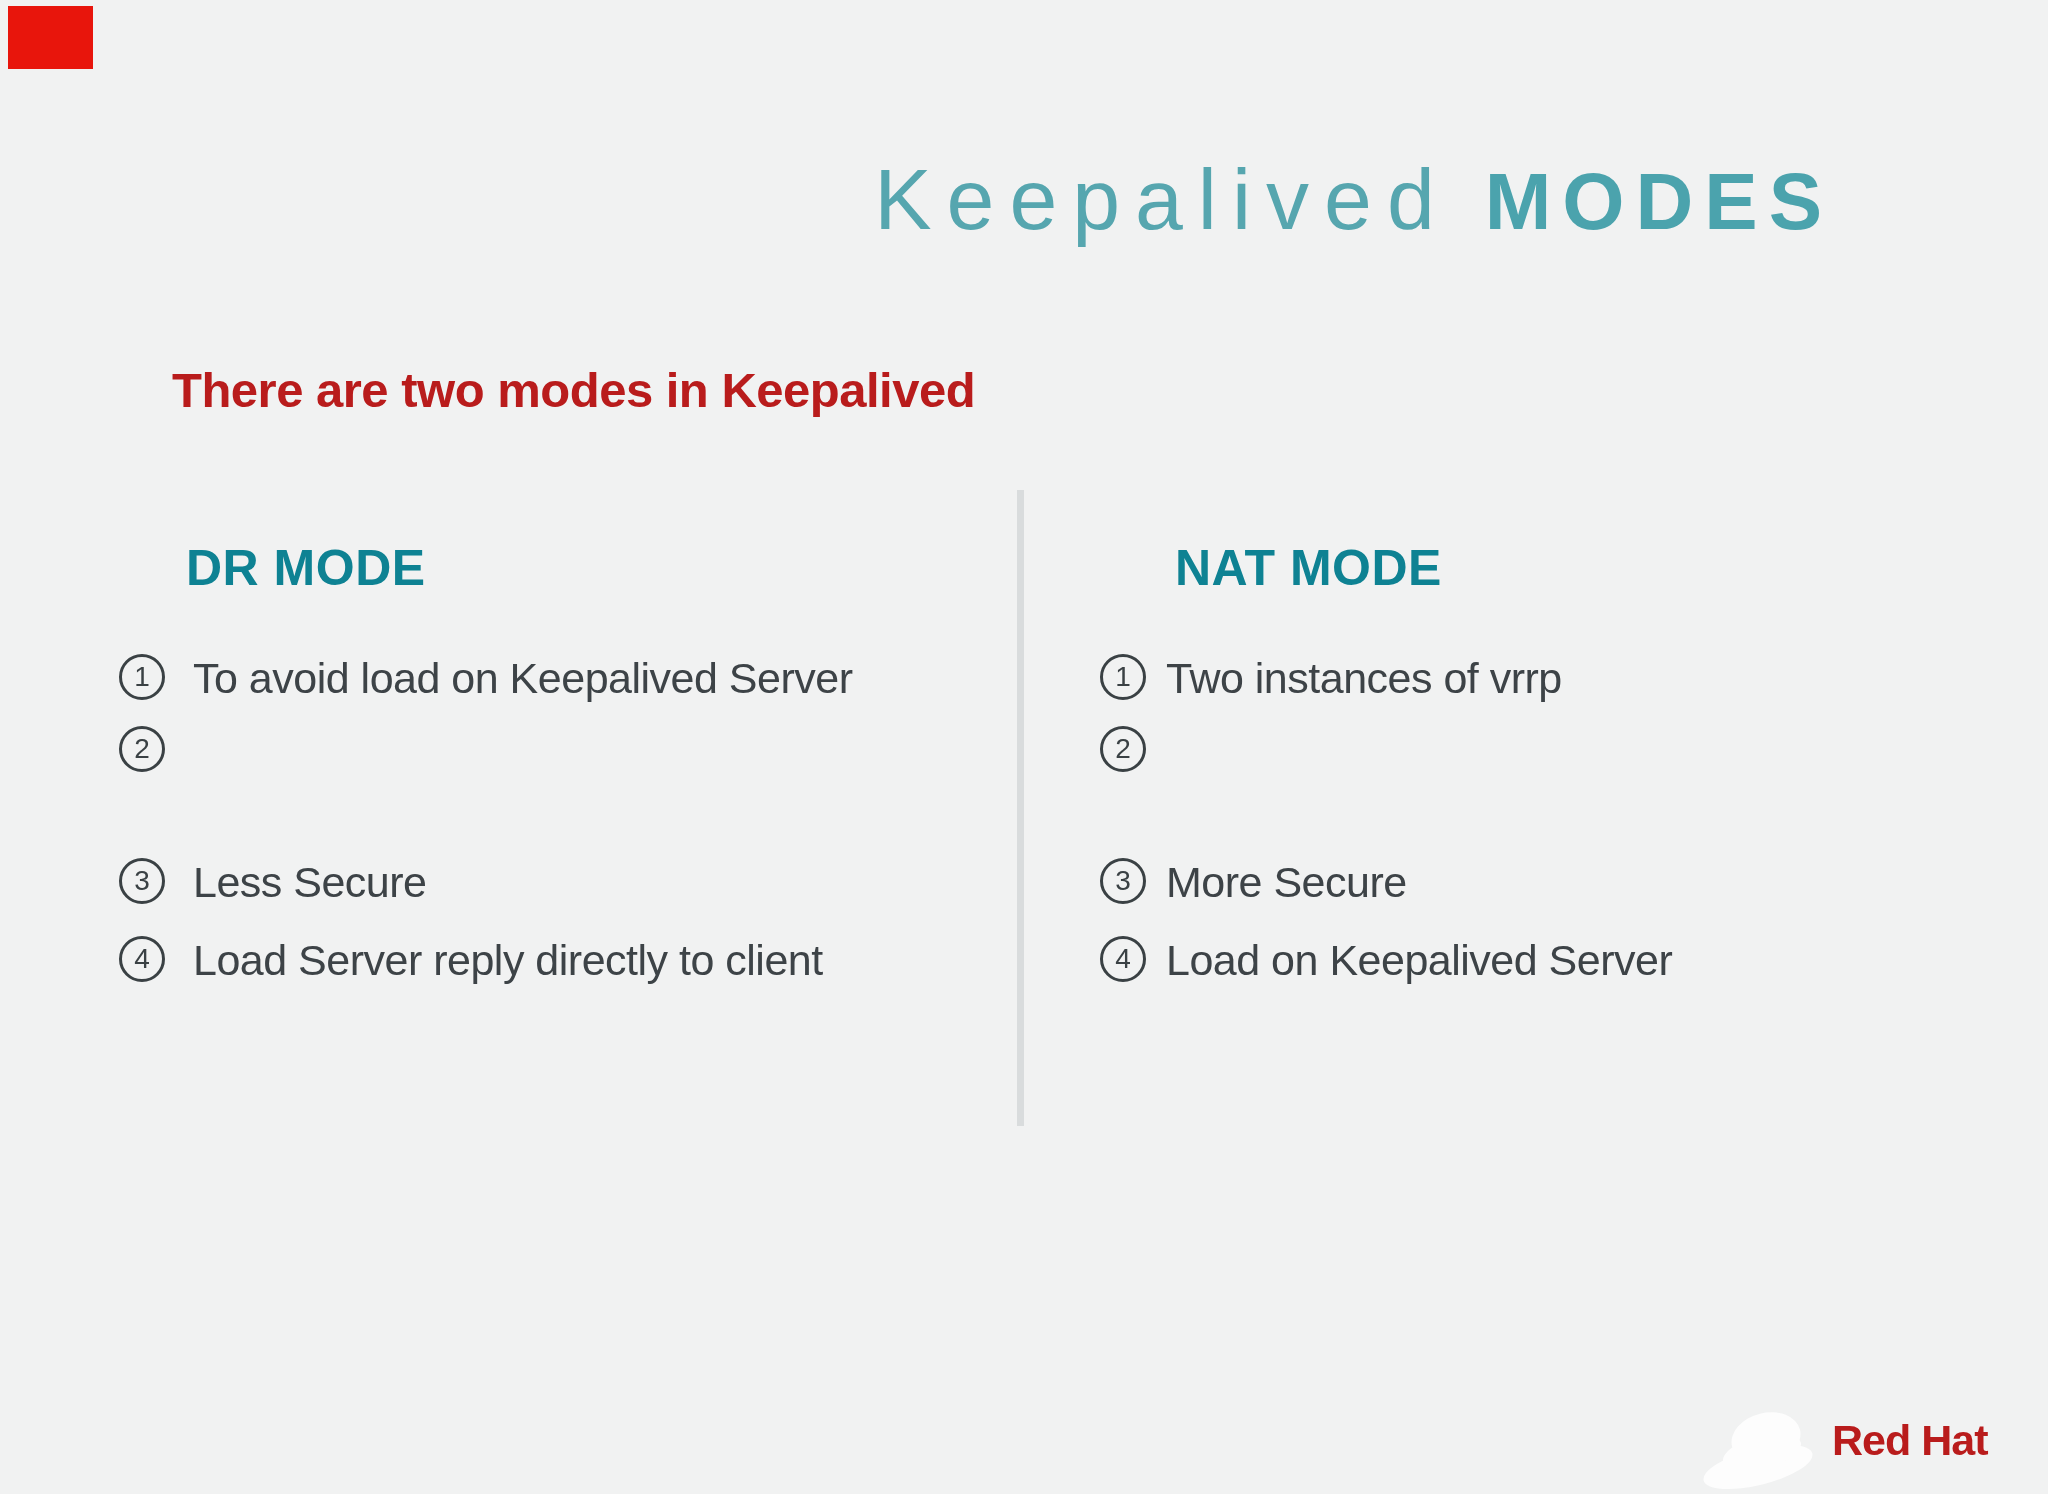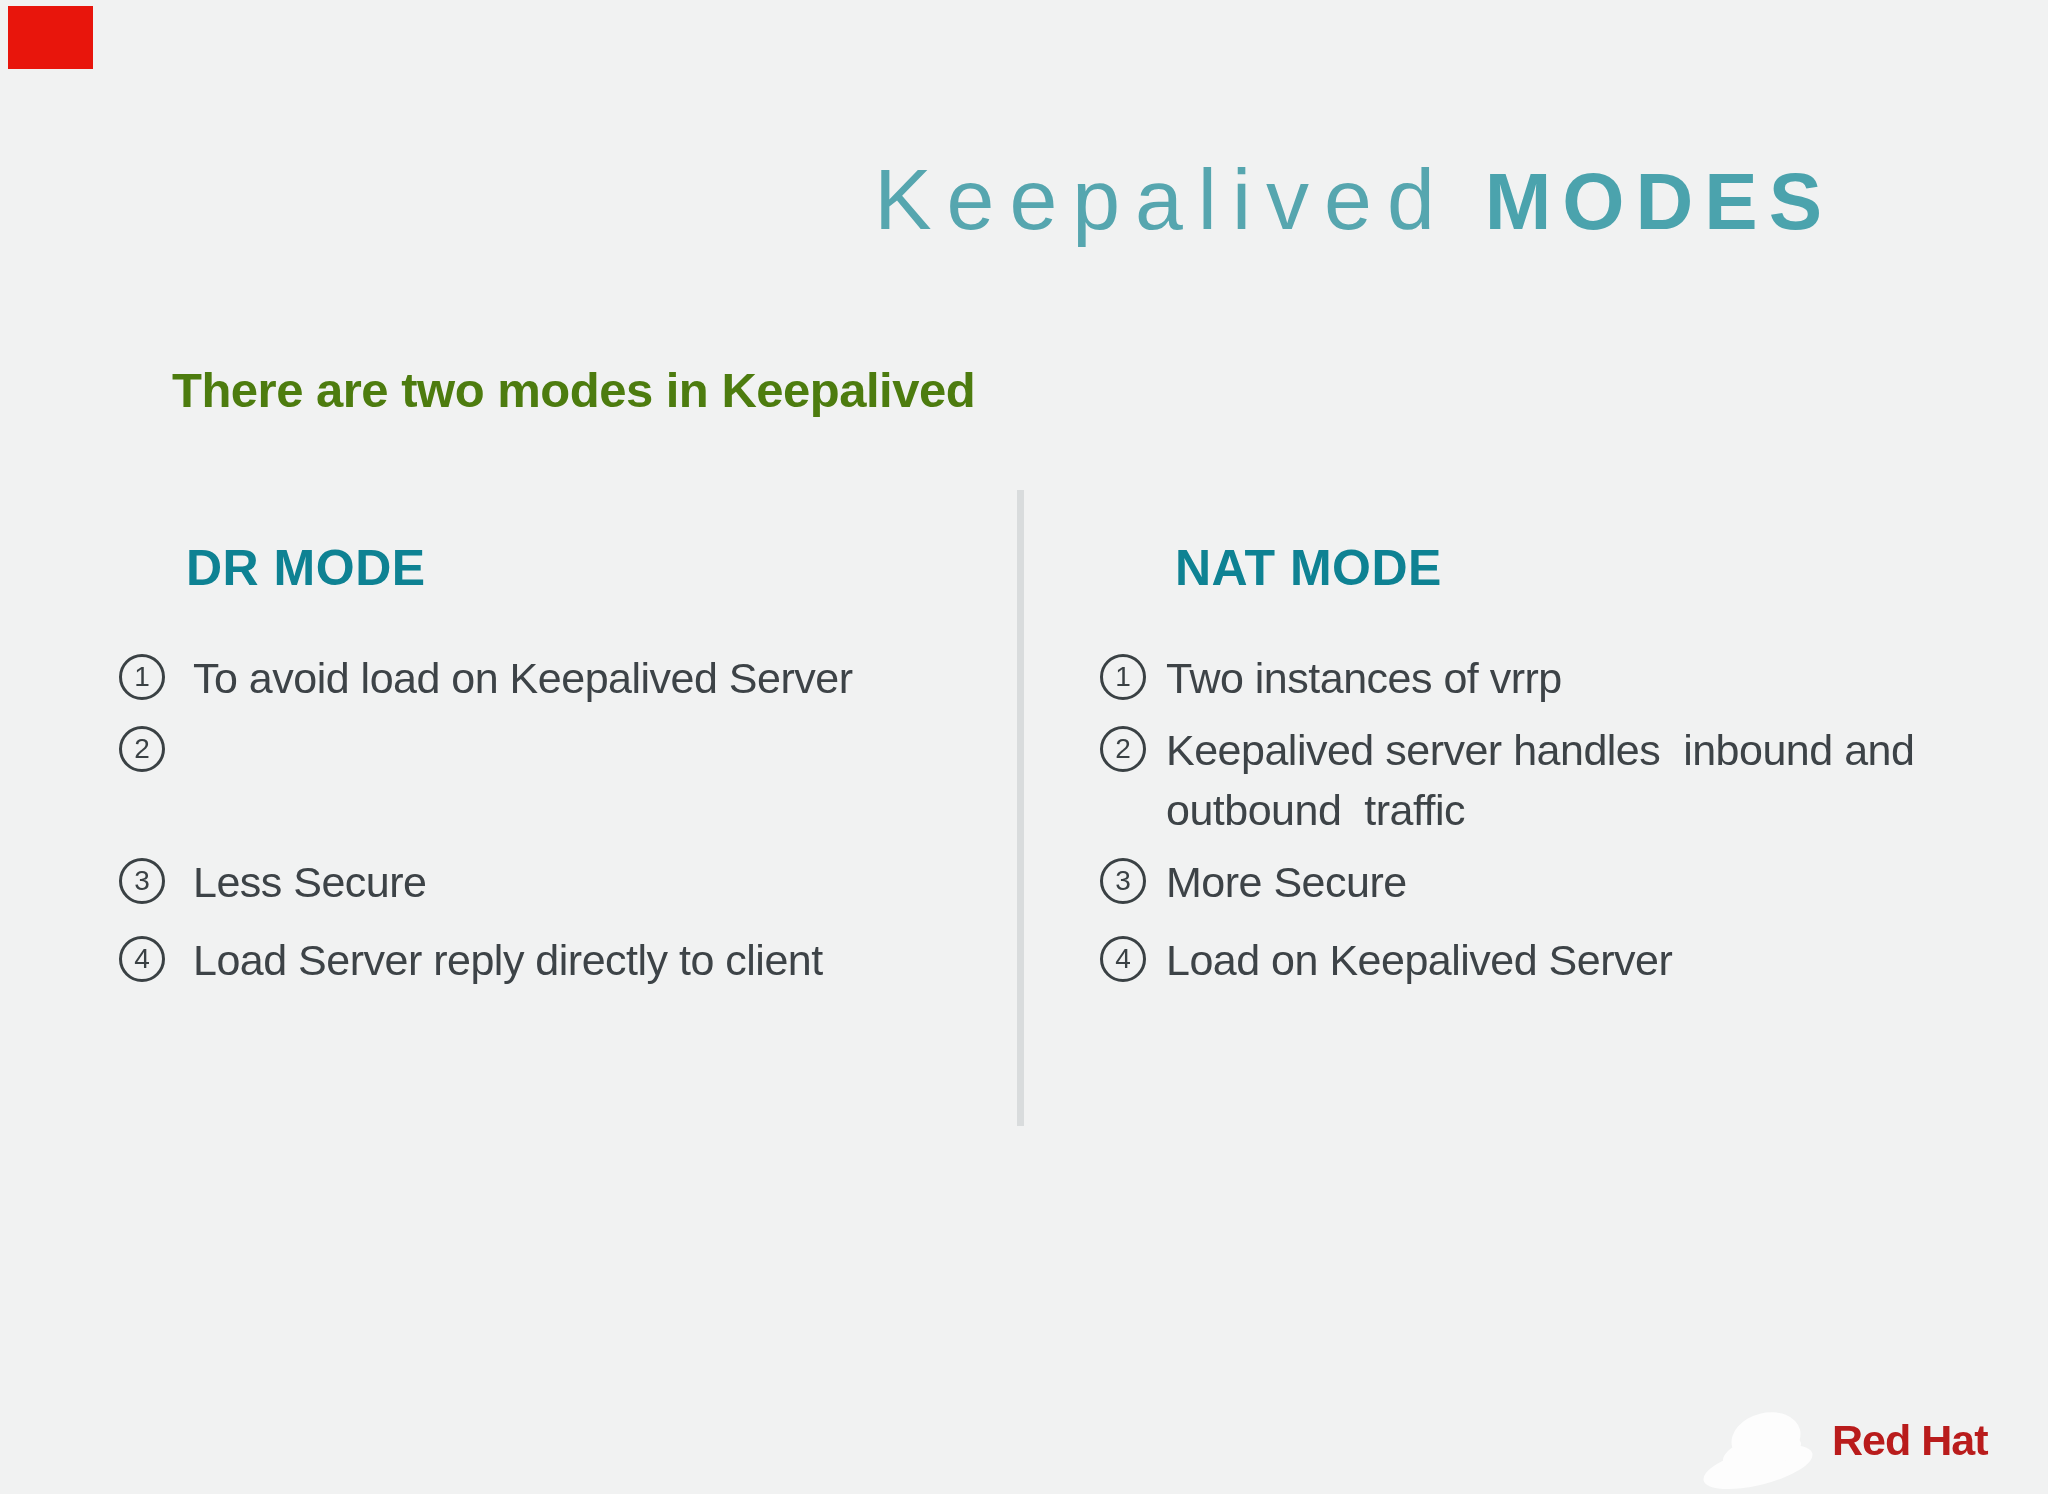--- a/index.html
+++ b/index.html
@@ -24,21 +24,21 @@
   .title .t1{
     font-size:86px;font-weight:normal;letter-spacing:15px;color:#56a6af;
   }
   .title .t2{
     font-size:80px;font-weight:bold;letter-spacing:11px;color:#4ba3ad;margin-left:26px;
   }
 
   
   .subtitle{
     position:absolute;left:172px;top:362px;margin:0;
-    font-size:49px;font-weight:bold;color:#4d7c0f;letter-spacing:-0.5px;
+    font-size:49px;font-weight:bold;color:#b91c1c;letter-spacing:-0.5px;
   }
 
   
   .col-heading{
     position:absolute;top:531px;margin:8px;
     font-size:50px;font-weight:bold;color:#0e8293;letter-spacing:0.5px;
   }
   .col-heading.left{left:178px;}
   .col-heading.right{left:1167px;}
 
@@ -137,24 +137,20 @@
       </span>
     <div class="lines">
       <div class="item-line">Two instances of vrrp</div>
     </div>
   </div>
 
   <div class="item rightcol" style="top:720px">
     <span class="badge">
         <span>2</span>
       </span>
-    <div class="lines">
-      <div class="item-line">Keepalived server handles  inbound and</div>
-      <div class="item-line">outbound  traffic</div>
-    </div>
   </div>
 
   <div class="item rightcol" style="top:852px">
     <span class="badge">
         <span>3</span>
       </span>
     <div class="lines">
       <div class="item-line">More Secure</div>
     </div>
   </div>

